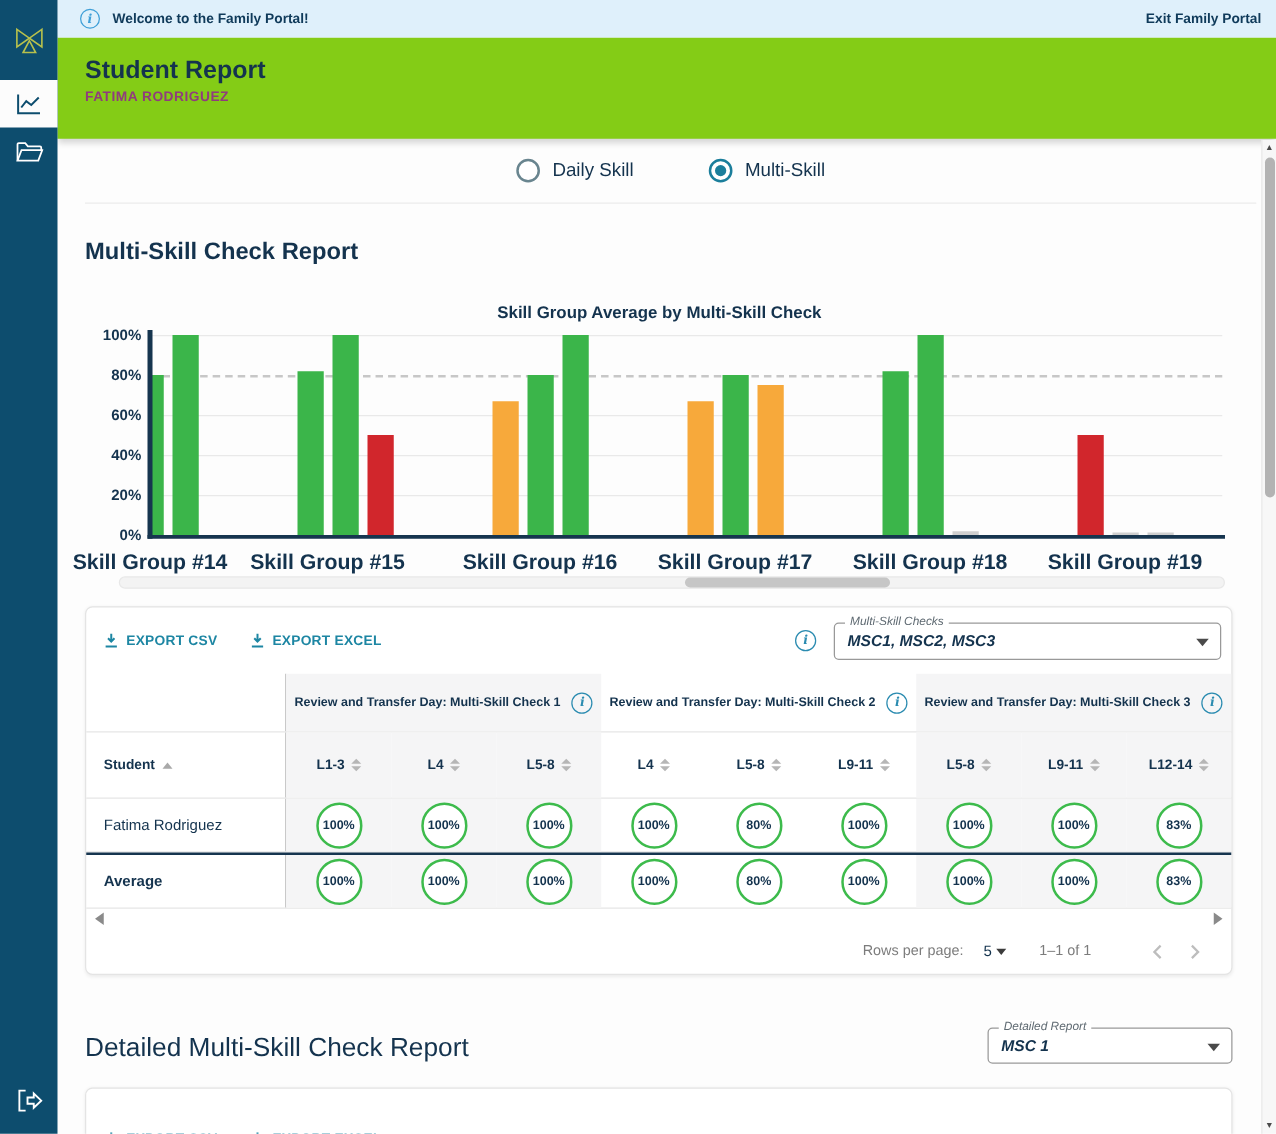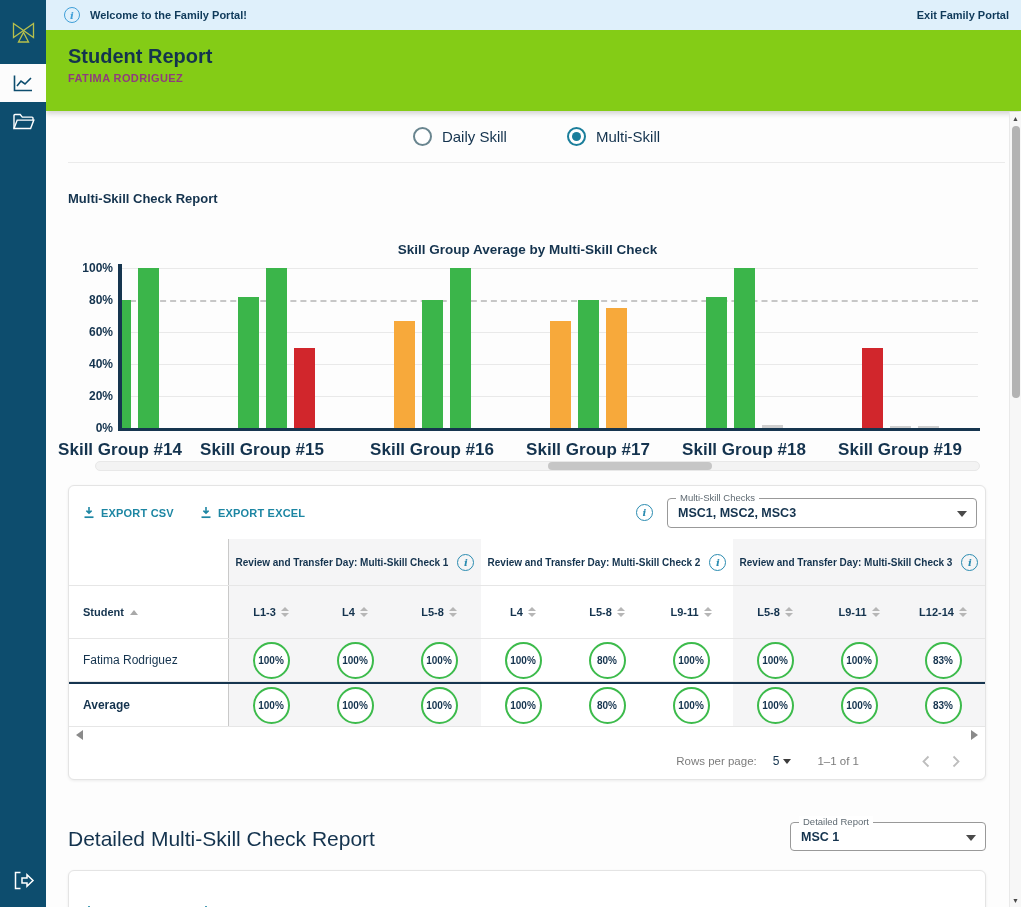--- a/index.html
+++ b/index.html
@@ -27,21 +27,21 @@
   .page-sub{font-size:11px;font-weight:bold;color:#903c7d;letter-spacing:.4px;margin-top:4px;}
   
   .main{position:absolute;left:46px;top:111px;width:963px;height:796px;background:#fdfdfd;overflow:hidden;}
   .radio-row{height:52px;display:flex;align-items:center;justify-content:center;gap:60px;
     border-bottom:1px solid #ebebeb;margin:0 4px 0 22px;}
   .radio-opt{display:flex;align-items:center;gap:10px;cursor:pointer;}
   .radio{width:19px;height:19px;border-radius:50%;border:2px solid #69858f;position:relative;background:#fff;}
   .radio.sel{border-color:#1b7e9b;}
   .radio.sel::after{content:"";position:absolute;inset:3px;border-radius:50%;background:#1b7e9b;}
   .radio-label{font-size:15px;color:#14334e;}
-  .sec-head{position:absolute;left:22px;top:80px;font-size:13px;font-weight:bold;color:#14334e;}
+  .sec-head{position:absolute;left:22px;top:80px;font-size:19px;font-weight:bold;color:#14334e;}
   
   .chart{position:absolute;left:0;top:123px;width:963px;height:232px;}
   .chart-title{position:absolute;top:8px;left:0;width:100%;text-align:center;
     font-size:13.5px;font-weight:bold;color:#14334e;}
   .ytick{position:absolute;left:21px;width:46px;text-align:right;font-size:12px;font-weight:600;color:#14334e;}
   .plot{position:absolute;left:74px;top:34px;width:858px;height:160px;overflow:hidden;}
   .gridline{position:absolute;left:0;width:100%;height:1px;background:#e9e9e9;}
   .gridline.dashed{background:none;height:0;border-top:2px dashed #c7c7c7;}
   .bar{position:absolute;bottom:0;width:21px;}
   .yaxis{position:absolute;left:72px;top:30px;width:4px;height:167px;background:#16354f;}
@@ -50,21 +50,21 @@
   .hscroll{position:absolute;left:49px;top:350px;width:885px;height:10px;border-radius:5px;
     background:#f3f3f3;border:1px solid #e8e8e8;}
   .hthumb{position:absolute;left:452px;top:0;width:164px;height:8px;border-radius:4px;background:#c6c6c6;cursor:pointer;}
   
   .card{position:absolute;background:#fff;border:1px solid #e4e4e4;box-shadow:0 1px 3px rgba(0,0,0,.07);}
   .card.tbl-card{left:22px;top:374px;width:918px;height:295px;border-radius:6px;}
   .toolbar{height:53px;display:flex;align-items:center;padding:0 8px 0 14px;}
   .exp-btn{display:flex;align-items:center;gap:6px;font-size:11px;font-weight:bold;
     color:#1d86a3;cursor:pointer;margin-right:26px;letter-spacing:.2px;}
   .select{position:relative;border:1px solid #999;border-radius:4px;height:30px;background:#fff;
-    display:flex;align-items:center;padding:0 28px 0 10px;cursor:pointer;}
+    display:flex;align-items:center;padding:0 28px 0 10px;cursor:pointer;font-style:italic;}
   .select .flabel{position:absolute;top:-7px;left:8px;background:#fff;padding:0 4px;
     font-size:9.5px;color:#5f6a72;white-space:nowrap;}
   .select .value{font-size:12.5px;font-weight:600;color:#14334e;white-space:nowrap;}
   .select .arr{position:absolute;right:9px;top:12px;width:0;height:0;
     border-left:5px solid transparent;border-right:5px solid transparent;border-top:6px solid #4a4a4a;}
   .filter-select{width:310px;margin-left:14px;}
   .trow{display:grid;grid-template-columns:160px repeat(9,1fr);width:916px;}
   .td{display:flex;align-items:center;justify-content:center;}
   .shaded{background:#f5f5f6;}
   .student-cell{justify-content:flex-start;padding-left:14px;border-right:1px solid #c9c9c9;}
@@ -89,21 +89,21 @@
   .tri-l{width:0;height:0;border-top:5px solid transparent;border-bottom:5px solid transparent;
     border-right:7px solid #8a8a8a;cursor:pointer;}
   .tri-r{width:0;height:0;border-top:5px solid transparent;border-bottom:5px solid transparent;
     border-left:7px solid #8a8a8a;cursor:pointer;}
   .pag-row{height:36px;display:flex;align-items:center;justify-content:flex-end;padding-right:24px;}
   .pag-label{font-size:11.5px;color:#7c7c7c;}
   .pag-size{display:flex;align-items:center;gap:4px;margin:0 26px 0 16px;cursor:pointer;}
   .pag-size .num{font-size:12px;color:#14334e;}
   .pag-size .arr{width:0;height:0;border-left:4px solid transparent;border-right:4px solid transparent;
     border-top:5px solid #3c3c3c;}
-  .pag-range{font-size:11.5px;color:#7c7c7c;margin-right:40px;}
+  .pag-range{font-size:11.5px;color:#7c7c7c;margin-right:26px;}
   .chev{cursor:pointer;margin-left:22px;display:flex;align-items:center;}
   
   .det-head{position:absolute;left:22px;top:716px;font-size:21px;font-weight:normal;color:#14334e;}
   .det-select{position:absolute;left:744px;top:711px;width:196px;height:29px;}
   .card.bottom-card{left:22px;top:759px;width:918px;height:60px;border-radius:6px 6px 0 0;}
   .bottom-card .toolbar{padding-top:22px;height:58px;}
   
   .vscroll{position:absolute;left:1009px;top:112px;width:12px;height:795px;background:#f7f7f7;
     border-left:1px solid #e9e9e9;z-index:50;}
   .vthumb{position:absolute;left:2px;top:14px;width:8px;height:272px;border-radius:4px;background:#b3b3b3;cursor:pointer;}

